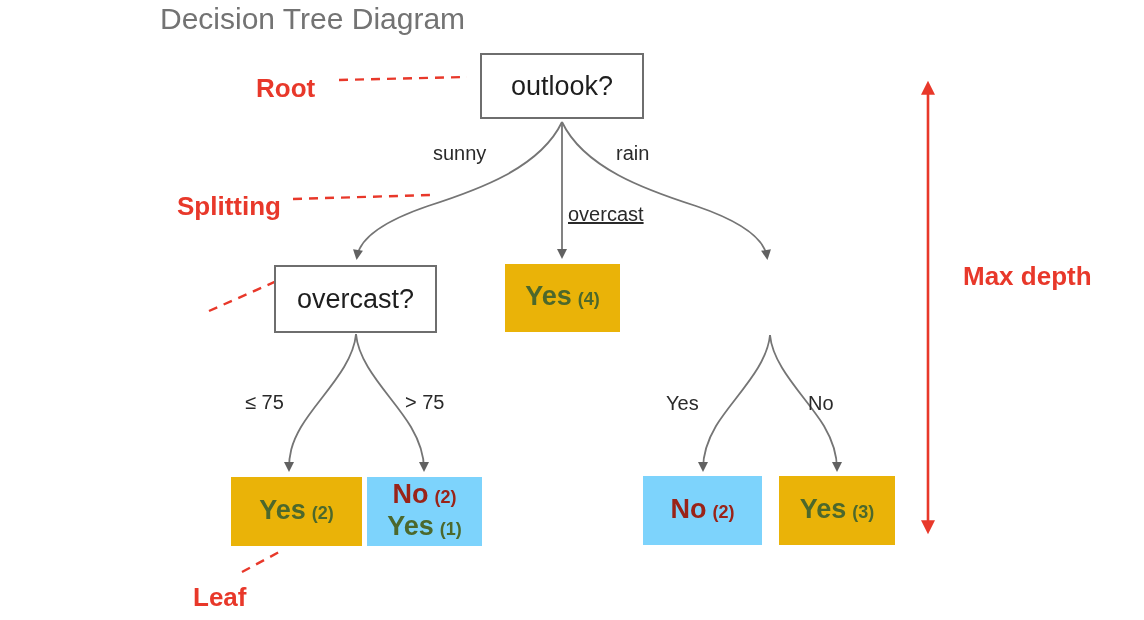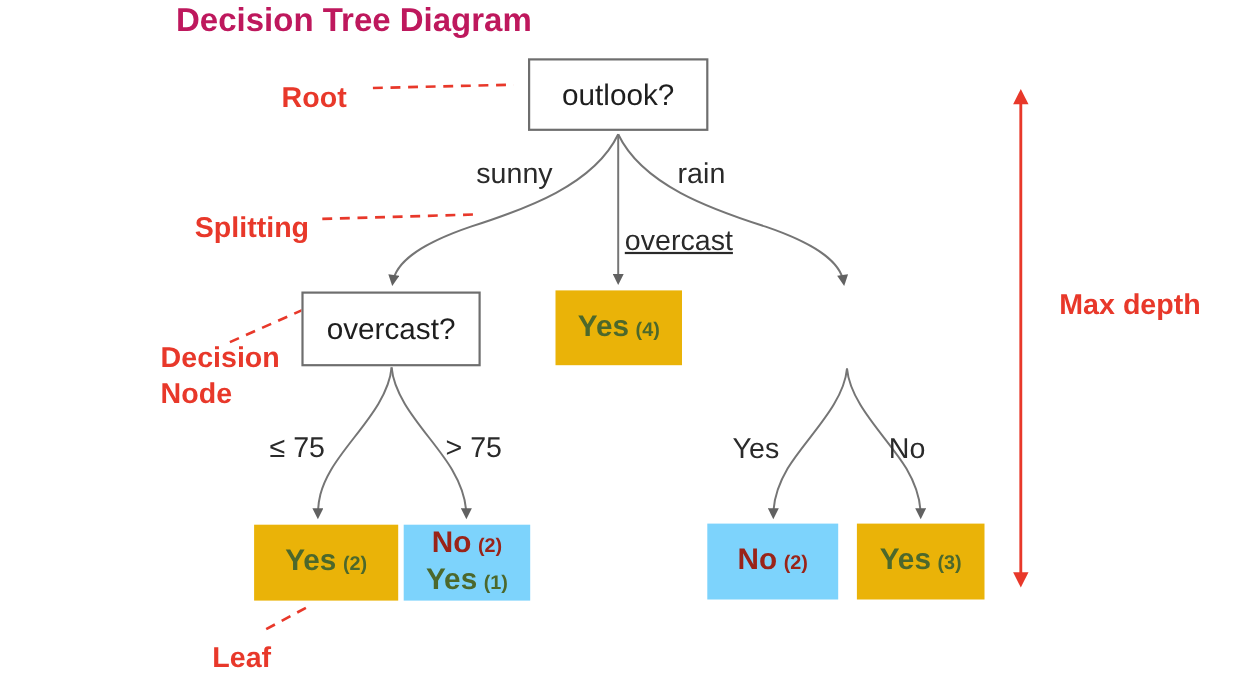--- a/index.html
+++ b/index.html
@@ -13,22 +13,22 @@
   }
   .stage svg.wires {
     position: absolute;
     left: 0; top: 0;
     width: 1144px; height: 620px;
   }
   .title {
     position: absolute;
     left: 160px; top: 2px;
     font-size: 30px;
-    font-weight: bold;
-    color: #be185d;
+    font-weight: normal;
+    color: #737373;
     white-space: nowrap;
   }
   .node {
     position: absolute;
     background: #ffffff;
     border: 2px solid #6e6e6e;
     box-sizing: border-box;
     display: flex;
     align-items: center;
     justify-content: center;
@@ -48,21 +48,21 @@
   }
   .leaf.green { background: #eab308; }
   .leaf.pink  { background: #7dd3fc; }
   .leafrow { white-space: nowrap; }
   .leafrow .verdict { font-size: 27px; }
   .leafrow .count { font-size: 18px; margin-left: 6px; }
   .txt-green { color: #4c682c; }
   .txt-red   { color: #9a2318; }
   .branch-label {
     position: absolute;
-    font-size: 26px;
+    font-size: 20px;
     color: #2a2a2a;
     white-space: nowrap;
   }
   .annotation {
     position: absolute;
     font-size: 26px;
     font-weight: bold;
     color: #e8382a;
   }
   .annotation.wrap { width: 118px; line-height: 32px; }
@@ -143,17 +143,16 @@
   <div class="branch-label" style="left:433px; top:142px;">sunny</div>
   <div class="branch-label" style="left:616px; top:142px;">rain</div>
   <div class="branch-label" style="left:568px; top:203px;text-decoration:underline;">overcast</div>
   <div class="branch-label" style="left:245px; top:391px;">≤ 75</div>
   <div class="branch-label" style="left:405px; top:391px;">&gt; 75</div>
   <div class="branch-label" style="left:666px; top:392px;">Yes</div>
   <div class="branch-label" style="left:808px; top:392px;">No</div>
 
   <div class="annotation" style="left:256px; top:73px;">Root</div>
   <div class="annotation" style="left:177px; top:191px;">Splitting</div>
-  <div class="annotation wrap" style="left:146px; top:309px;">Decision Node</div>
   <div class="annotation" style="left:193px; top:582px;">Leaf</div>
   <div class="annotation" style="left:963px; top:261px;">Max depth</div>
 
 </div>
 
 </body></html>

